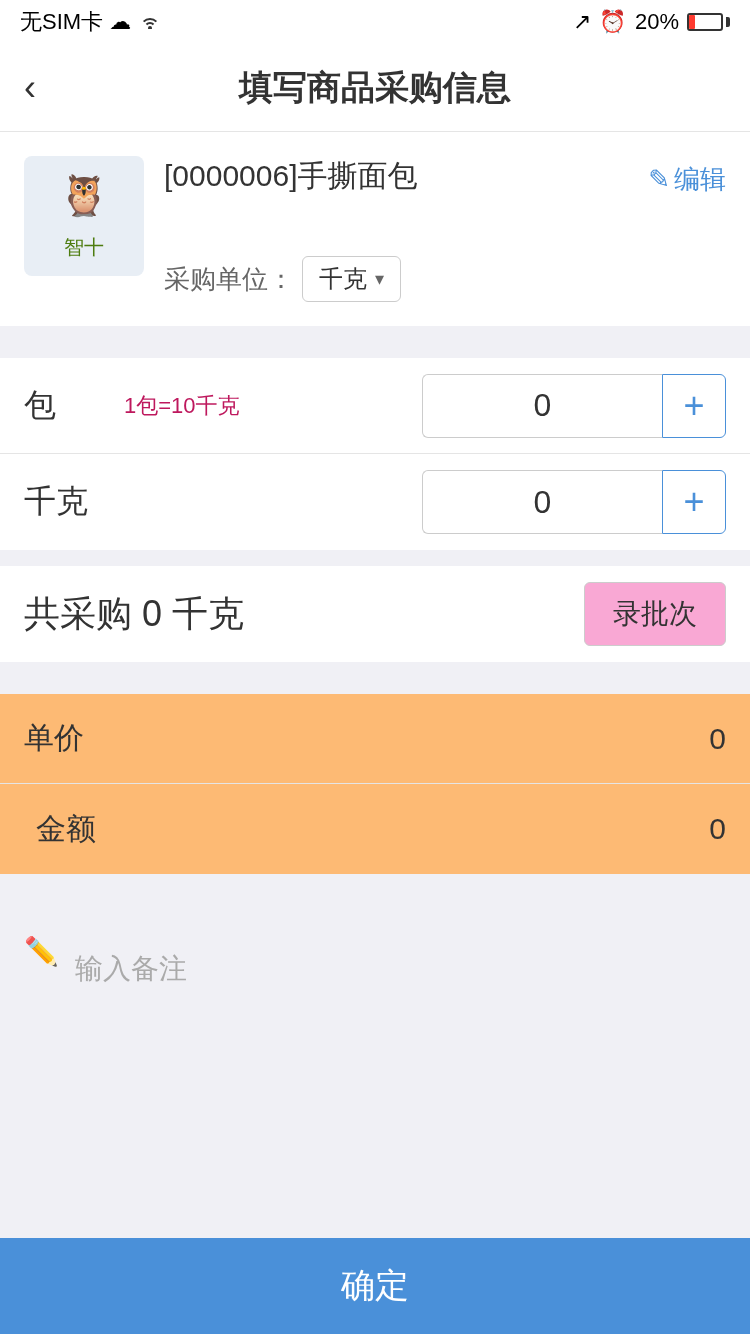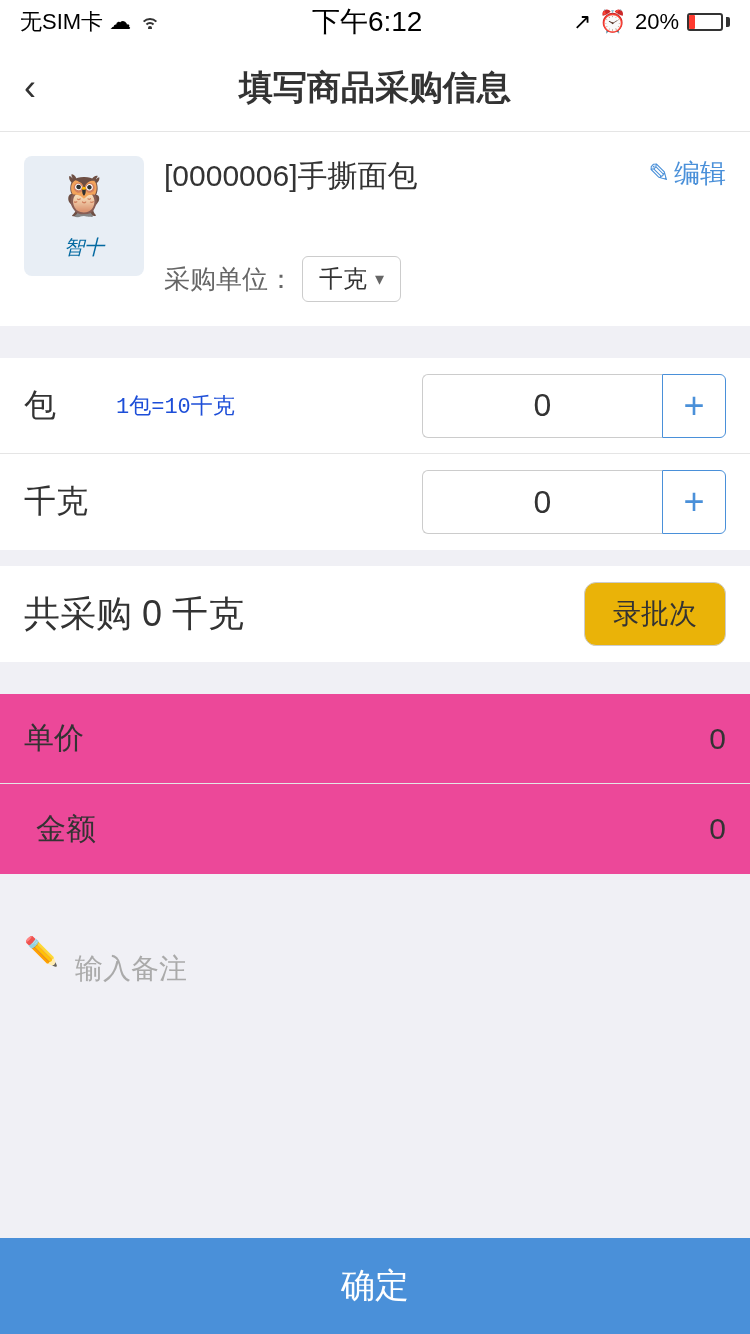--- a/index.html
+++ b/index.html
@@ -111,31 +111,30 @@
       align-items: center;
       justify-content: center;
       flex-shrink: 0;
     }
     .product-thumb-icon {
       font-size: 40px;
       color: #8ca0b5;
     }
     .product-thumb-text {
       font-size: 20px;
-      color: #0369a1;
+      color: #4d7c0f;
       margin-top: 15px;
-      font-style: italic;
     }
     .product-info {
       flex: 1;
     }
     .product-name-row {
       display: flex;
       justify-content: space-between;
-      align-items: flex-start;
+      align-items: flex-end;
       margin-bottom: 16px;
     }
     .product-name {
       font-size: 30px;
       color: #333;
       font-weight: 500;
     }
     .product-edit {
       font-size: 26px;
       color: #4a90d9;
@@ -207,24 +206,23 @@
     .input-row:last-child {
       border-bottom: none;
     }
     .input-label {
       min-width: 80px;
       font-size: 32px;
       color: #333;
     }
     .input-sublabel {
       font-size: 22px;
-      color: #1d4ed8;
-      margin-left: 12px;
+      color: #be185d;
+      margin-left: 20px;
       flex: 1;
-      font-family: Liberation Mono, monospace;
     }
     .input-field-wrap {
       display: flex;
       align-items: center;
       margin-left: auto;
       gap: 0;
     }
     .input-field {
       width: 240px;
       height: 64px;
@@ -262,31 +260,31 @@
       align-items: center;
       justify-content: space-between;
       margin-bottom: 16px;
     }
     .summary-text {
       font-size: 36px;
       color: #333;
     }
     .batch-btn {
       border: 1px solid #ccc;
-      border-radius: 12px;
+      border-radius: 6px;
       padding: 12px 28px;
       font-size: 28px;
       color: #333;
-      background: #eab308;
+      background: #f9a8d4;
       cursor: pointer;
     }
 
     
     .price-section {
-      background: #ec4899;
+      background: #fdba74;
       margin-bottom: 16px;
     }
     .price-row {
       display: flex;
       align-items: center;
       justify-content: space-between;
       padding: 0 24px;
       height: 90px;
       border-bottom: 1px solid #e5e5e5;
     }
@@ -351,21 +349,20 @@
 
 <div class="status-bar">
   <div class="status-left">
     <span>无SIM卡 ☁</span>
     <span>
       <svg width="22" height="16" viewBox="0 0 22 16">
         <path d="M11 13a2 2 0 110 4 2 2 0 010-4zm0-4a6 6 0 014.24 1.76l-1.42 1.42A4 4 0 0011 11a4 4 0 00-2.83 1.17L6.75 10.76A6 6 0 0111 9zm0-4a10 10 0 017.07 2.93l-1.41 1.41A8 8 0 0011 7a8 8 0 00-5.66 2.34L3.93 7.93A10 10 0 0111 5z" fill="#333"></path>
       </svg>
     </span>
   </div>
-  <div class="status-center">下午6:12</div>
   <div class="status-right">
     <span>↗</span>
     <span>⏰</span>
     <span>20%</span>
     <div class="battery-icon">
       <div class="battery-body">
         <div class="battery-fill"></div>
       </div>
       <div class="battery-tip"></div>
     </div>

